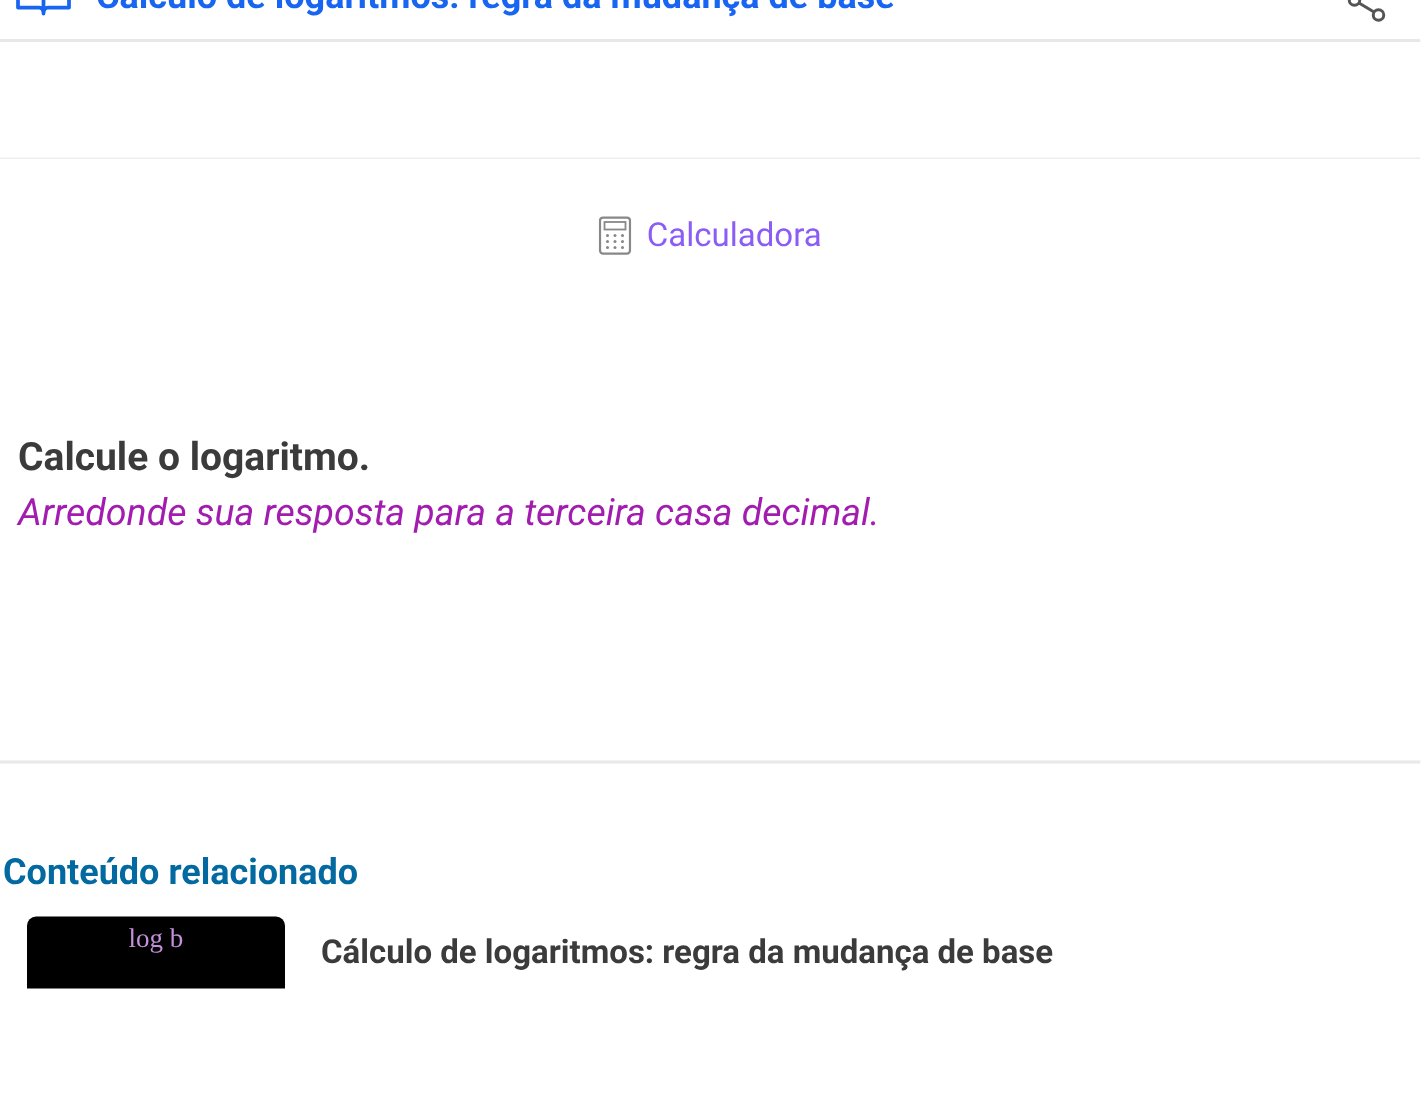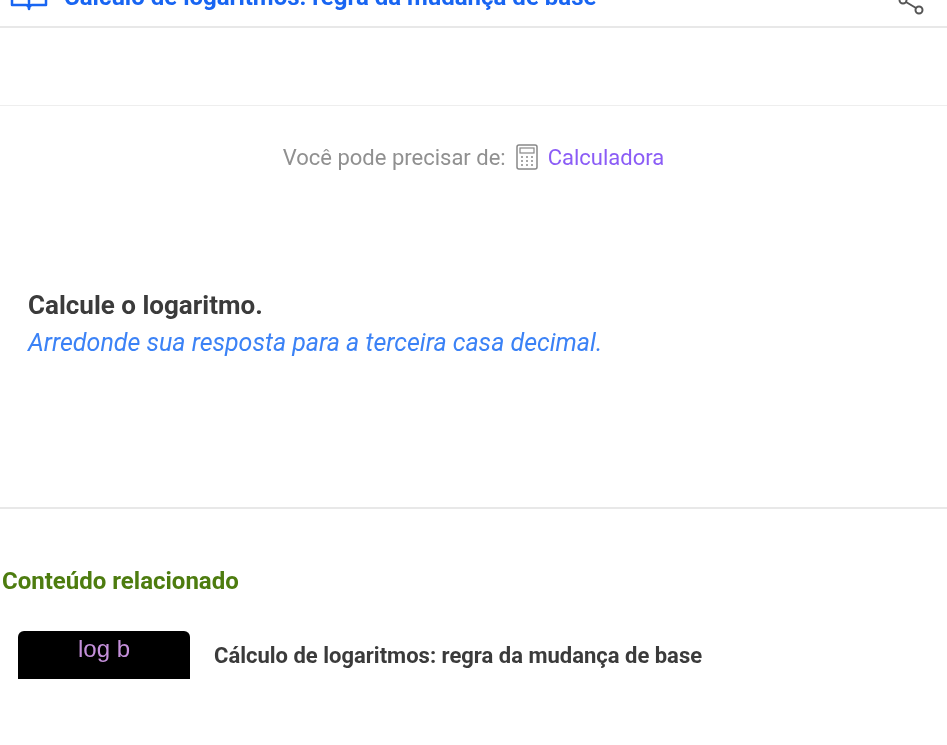--- a/index.html
+++ b/index.html
@@ -59,33 +59,33 @@
       color: #909090;
     }
     .calc-icon-wrap {
       display: inline-flex;
       align-items: center;
     }
     .calc-name {
       color: #8b5cf6;
     }
     .problem-area {
-      padding: 100px 28px 60px 28px;
+      padding: 100px 28px 60px 12px;
       border-bottom: 2px solid #e8e8e8;
     }
     .problem-title {
       font-size: 26px;
       font-weight: 700;
       color: #3b3b3b;
       margin-bottom: 8px;
     }
     .problem-instruction {
       font-size: 25px;
       font-style: italic;
-      color: #3b82f6;
+      color: #a21caf;
       margin-bottom: 90px;
     }
     .math-expr {
       display: flex;
       align-items: center;
       gap: 18px;
       font-family: "Times New Roman", Times, serif;
       font-size: 32px;
       color: #222;
     }
@@ -111,45 +111,45 @@
       font-size: 22px;
       padding: 0 12px;
       background: #fff;
     }
     .related-section {
       padding: 58px 0 0 0;
     }
     .related-title {
       font-size: 24px;
       font-weight: 700;
-      color: #4d7c0f;
+      color: #0369a1;
       padding-left: 2px;
-      margin-bottom: 36px;
+      margin-bottom: 16px;
     }
     .related-item {
       display: flex;
       align-items: center;
       gap: 24px;
       padding-left: 18px;
     }
     .video-thumb {
       width: 172px;
       height: 48px;
       background: #000;
       border-radius: 6px 6px 0 0;
       display: flex;
       align-items: flex-start;
       justify-content: center;
       padding-top: 4px;
       overflow: hidden;
     }
     .video-thumb-text {
       color: #c590db;
-      font-family: Liberation Sans, sans-serif;
-      font-size: 24px;
+      font-family: Liberation Serif, serif;
+      font-size: 18px;
       white-space: nowrap;
     }
     .related-item-title {
       font-size: 22px;
       font-weight: 700;
       color: #3b3b3b;
     }
   </style>
 </head>
 <body>
@@ -170,21 +170,20 @@
       <circle cx="22" cy="25" r="3.5" stroke="#555" stroke-width="2" fill="none"></circle>
       <line x1="19" y1="7" x2="9" y2="13" stroke="#555" stroke-width="2"></line>
       <line x1="9" y1="17" x2="19" y2="23" stroke="#555" stroke-width="2"></line>
     </svg>
   </span>
 </div>
 
 <div class="spacer"></div>
 
 <div class="hint-row">
-  <span class="hint-label">Você pode precisar de:</span>
   <span class="calc-icon-wrap">
     <svg width="22" height="26" viewBox="0 0 22 26" fill="none">
       <rect x="1" y="1" width="20" height="24" rx="2" stroke="#888" stroke-width="1.5" fill="none"></rect>
       <rect x="4" y="4" width="14" height="5" stroke="#888" stroke-width="1.2" fill="none"></rect>
       <circle cx="6" cy="13" r="1" fill="#888"></circle>
       <circle cx="11" cy="13" r="1" fill="#888"></circle>
       <circle cx="16" cy="13" r="1" fill="#888"></circle>
       <circle cx="6" cy="17" r="1" fill="#888"></circle>
       <circle cx="11" cy="17" r="1" fill="#888"></circle>
       <circle cx="16" cy="17" r="1" fill="#888"></circle>

